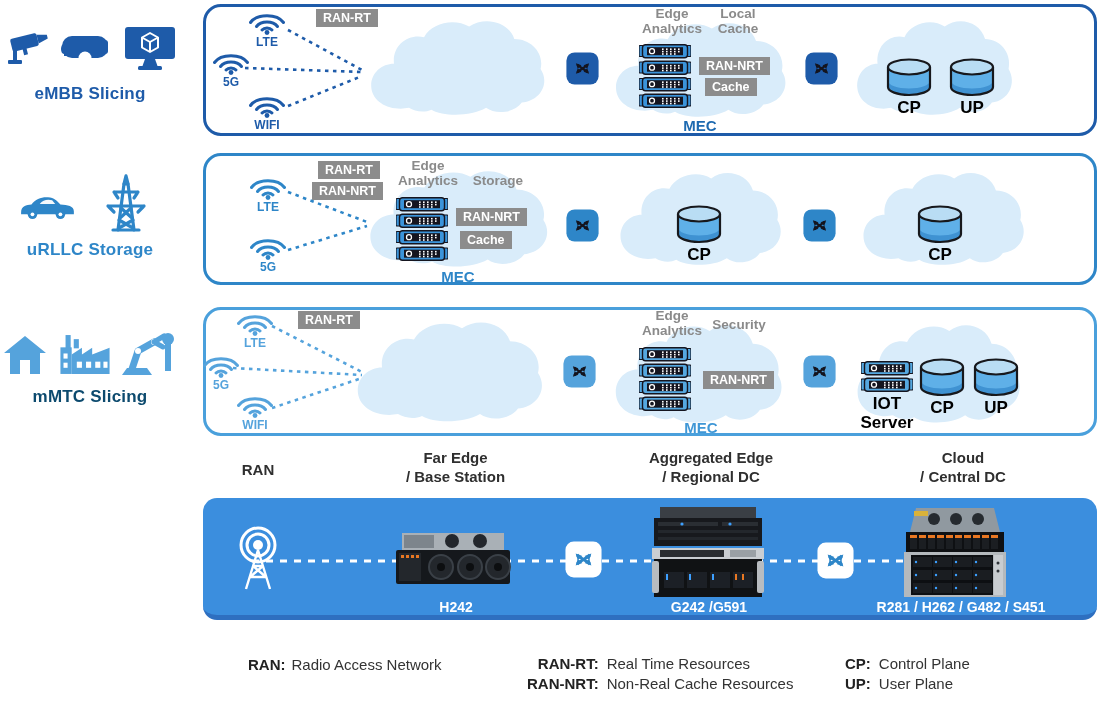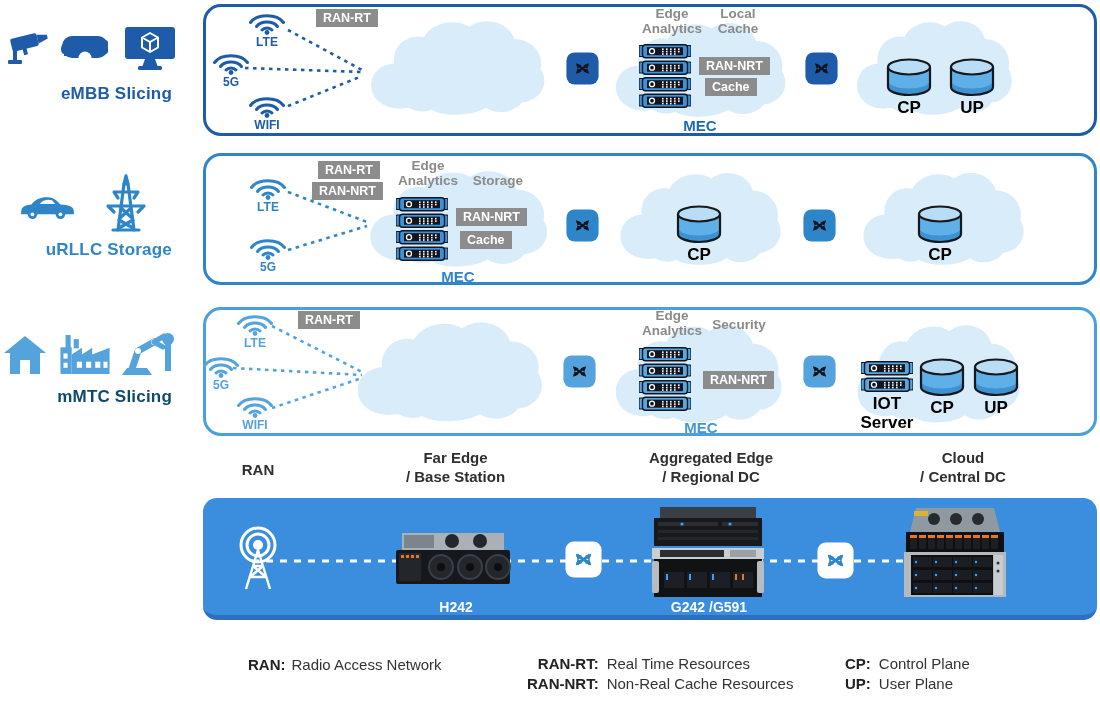--- a/index.html
+++ b/index.html
@@ -2,21 +2,21 @@
 <html><head>
 <meta charset="utf-8">
 <style>
   html,body{margin:0;padding:0;background:#fff;}
   .page{position:relative;width:1100px;height:702px;background:#fff;overflow:hidden;
         font-family:"Liberation Sans",sans-serif;}
   .abs{position:absolute;}
   .icon svg{display:block;}
   
   .box{position:absolute;left:203px;width:894px;border:3px solid;border-radius:18px;box-sizing:border-box;background:transparent;}
-  .slicelabel{position:absolute;font-weight:bold;font-size:17px;text-align:right;letter-spacing:.2px;}
+  .slicelabel{position:absolute;font-weight:bold;font-size:17px;text-align:center;letter-spacing:.2px;}
   
   .radio{position:absolute;width:40px;text-align:center;}
   .radio .rlabel{font-weight:bold;font-size:12px;line-height:1;margin-top:1px;}
   
   .tag{position:absolute;background:#8c8c8c;color:#fff;font-weight:bold;font-size:12.5px;
        line-height:1.15;padding:2px 7px;white-space:nowrap;}
   .gheading{position:absolute;color:#8a8a8a;font-weight:bold;font-size:13.5px;text-align:center;line-height:1.1;}
   .mec-caption{position:absolute;font-weight:bold;font-size:15px;text-align:center;}
   .dblabel{position:absolute;font-weight:bold;font-size:17px;color:#000000;text-align:center;line-height:1.1;}
   .collabel{position:absolute;font-weight:bold;font-size:15px;color:#2f2f2f;text-align:center;line-height:1.25;}
@@ -977,20 +977,21 @@
           <circle cx="74" cy="68" r="1.2"></circle>
           <circle cx="14" cy="81" r="1.2"></circle>
           <circle cx="34" cy="81" r="1.2"></circle>
           <circle cx="54" cy="81" r="1.2"></circle>
           <circle cx="74" cy="81" r="1.2"></circle>
         </g>
     </svg>
     </span>
   <div class="hwlabel" style="left:396px;top:599px;width:120px">H242</div>
   <div class="hwlabel" style="left:649px;top:599px;width:120px">G242 /G591</div>
+  <div class="hwlabel" style="left:861px;top:599px;width:200px">R281 / H262 / G482 / S451</div>
 
   <div>
     <div class="legend1" style="left:248px;top:656px">
       <b>RAN:</b><span>Radio Access Network</span>
     </div>
     <div class="legend-grid" style="left:527px;top:655px">
       <span class="k">RAN-RT:</span>
       <span class="v">Real Time Resources</span>
       <span class="k">RAN-NRT:</span>
       <span class="v">Non-Real Cache Resources</span>

